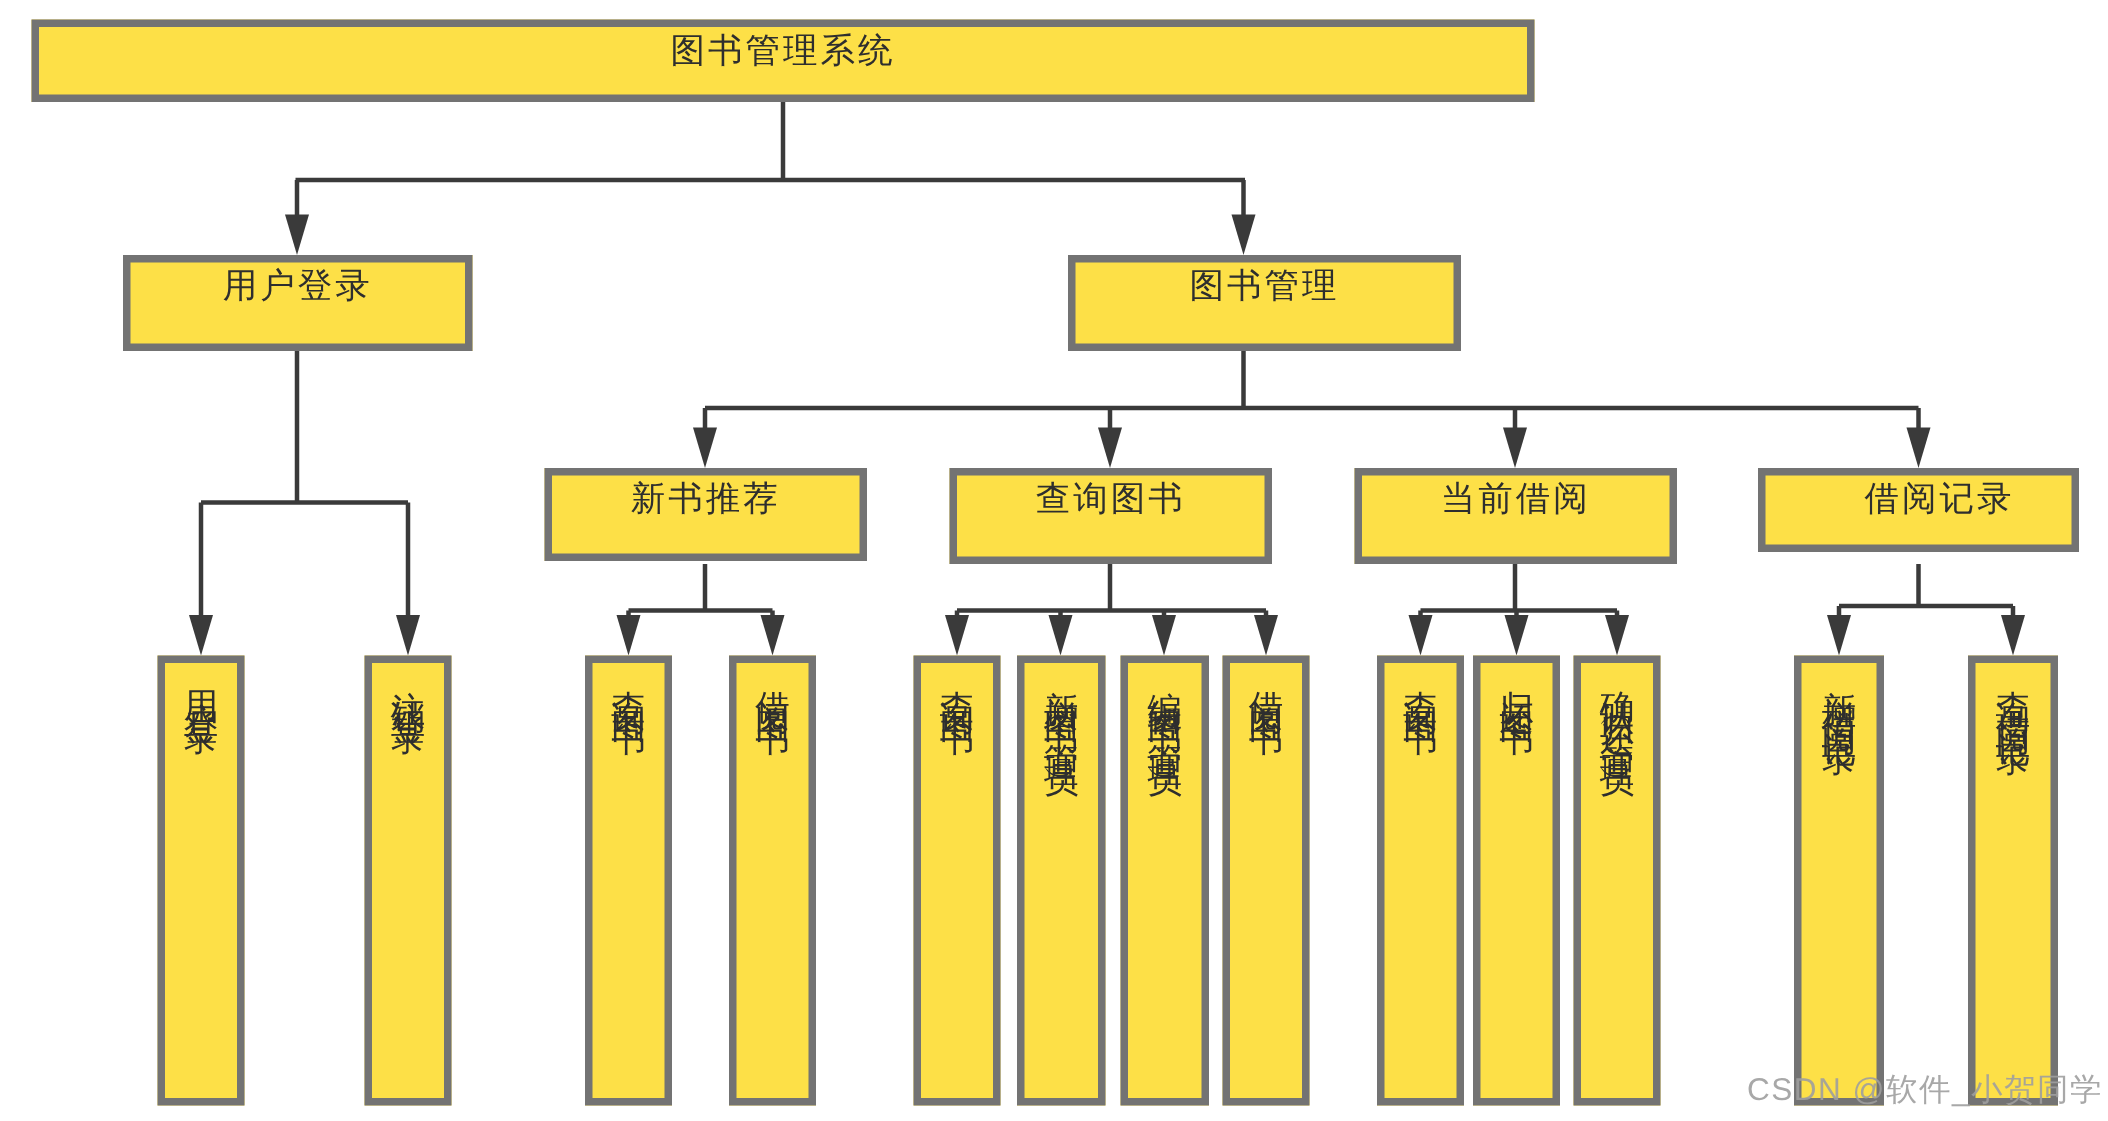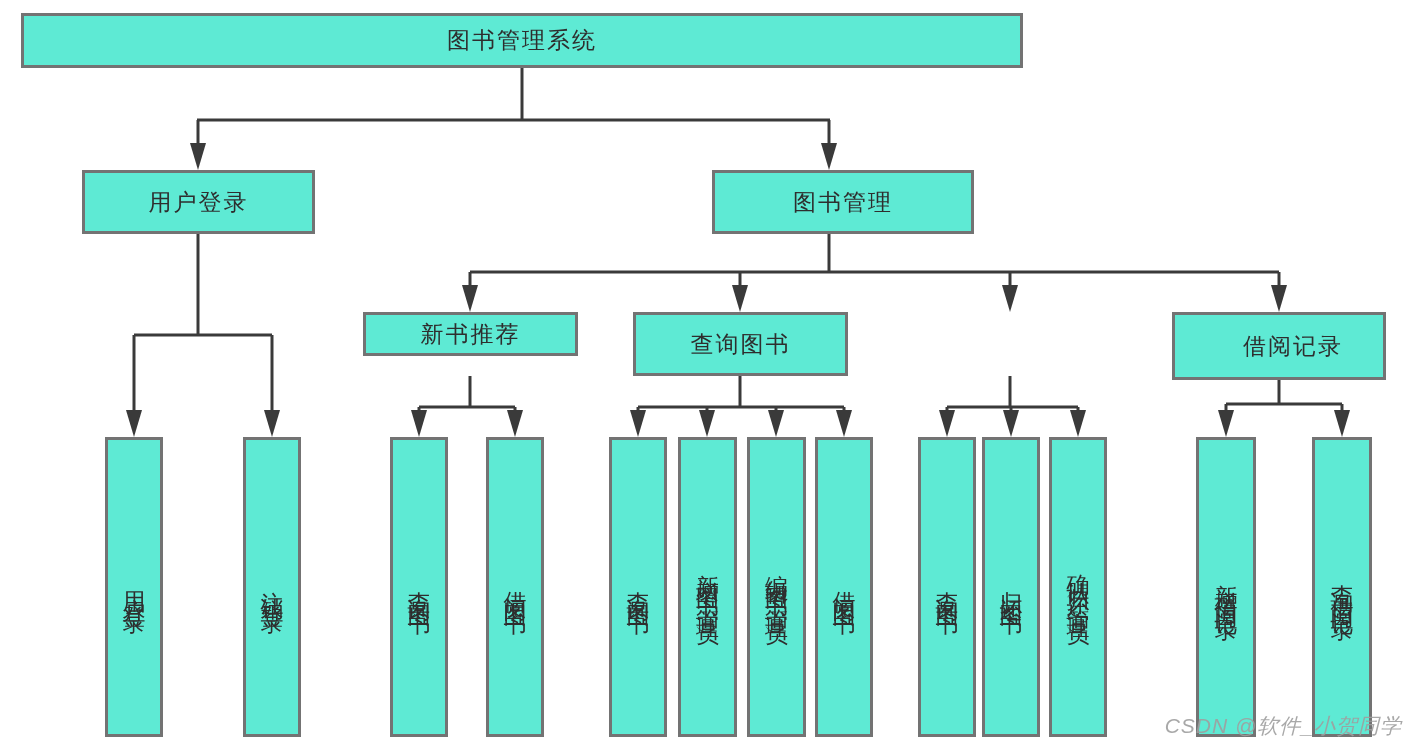--- a/index.html
+++ b/index.html
@@ -12,24 +12,23 @@
     overflow: hidden;
   }
   .connectors {
     position: absolute;
     left: 0; top: 0;
     width: 1405px; height: 747px;
   }
   .box {
     position: absolute;
     box-sizing: border-box;
-    background: #5eead4;
-    border: 3px solid #737373;
+    background: #fde047;
+    border: 5px solid #737373;
     display: flex;
-    align-items: center;
     justify-content: center;
     color: #2e2e2e;
   }
   .hlabel {
     font-size: 23px;
     letter-spacing: 2px;
     white-space: nowrap;
   }
   .leaf .vlabel {
     writing-mode: vertical-rl;
@@ -41,21 +40,20 @@
   }
   .watermark {
     position: absolute;
     right: 3px;
     top: 712px;
     font-size: 21px;
     letter-spacing: 1px;
     color: rgba(158, 158, 158, 0.9);
     white-space: nowrap;
     z-index: 10;
-    font-style: italic;
   }
 </style>
 </head>
 <body>
 
 <div class="canvas">
 
   <svg id="connectors" class="connectors" viewBox="0 0 1405 747">
       <line x1="522" y1="68" x2="522" y2="120" stroke="#3a3a3a" stroke-width="3"></line>
       <line x1="197" y1="120" x2="830" y2="120" stroke="#3a3a3a" stroke-width="3"></line>
@@ -115,27 +113,30 @@
     <span class="hlabel">图书管理系统</span>
   </div>
 
   <div class="box" style="left:82px; top:170px; width:233px; height:64px;">
     <span class="hlabel">用户登录</span>
   </div>
   <div class="box" style="left:712px; top:170px; width:262px; height:64px;">
     <span class="hlabel">图书管理</span>
   </div>
 
-  <div class="box" style="left:363px; top:312px; width:215px; height:44px;">
+  <div class="box" style="left:363px; top:312px; width:215px; height:62px;">
     <span class="hlabel">新书推荐</span>
   </div>
   <div class="box" style="left:633px; top:312px; width:215px; height:64px;">
     <span class="hlabel">查询图书</span>
   </div>
-  <div class="box" style="left:1172px; top:312px; width:214px; height:68px;padding-left:28px;">
+  <div class="box" style="left:903px; top:312px; width:215px; height:64px;">
+    <span class="hlabel">当前借阅</span>
+  </div>
+  <div class="box" style="left:1172px; top:312px; width:214px; height:56px;padding-left:28px;">
     <span class="hlabel">借阅记录</span>
   </div>
 
   <div class="box leaf" style="left:105px; top:437px; width:58px; height:300px;">
     <span class="vlabel">用户登录</span>
   </div>
   <div class="box leaf" style="left:243px; top:437px; width:58px; height:300px;">
     <span class="vlabel">注销登录</span>
   </div>
 

